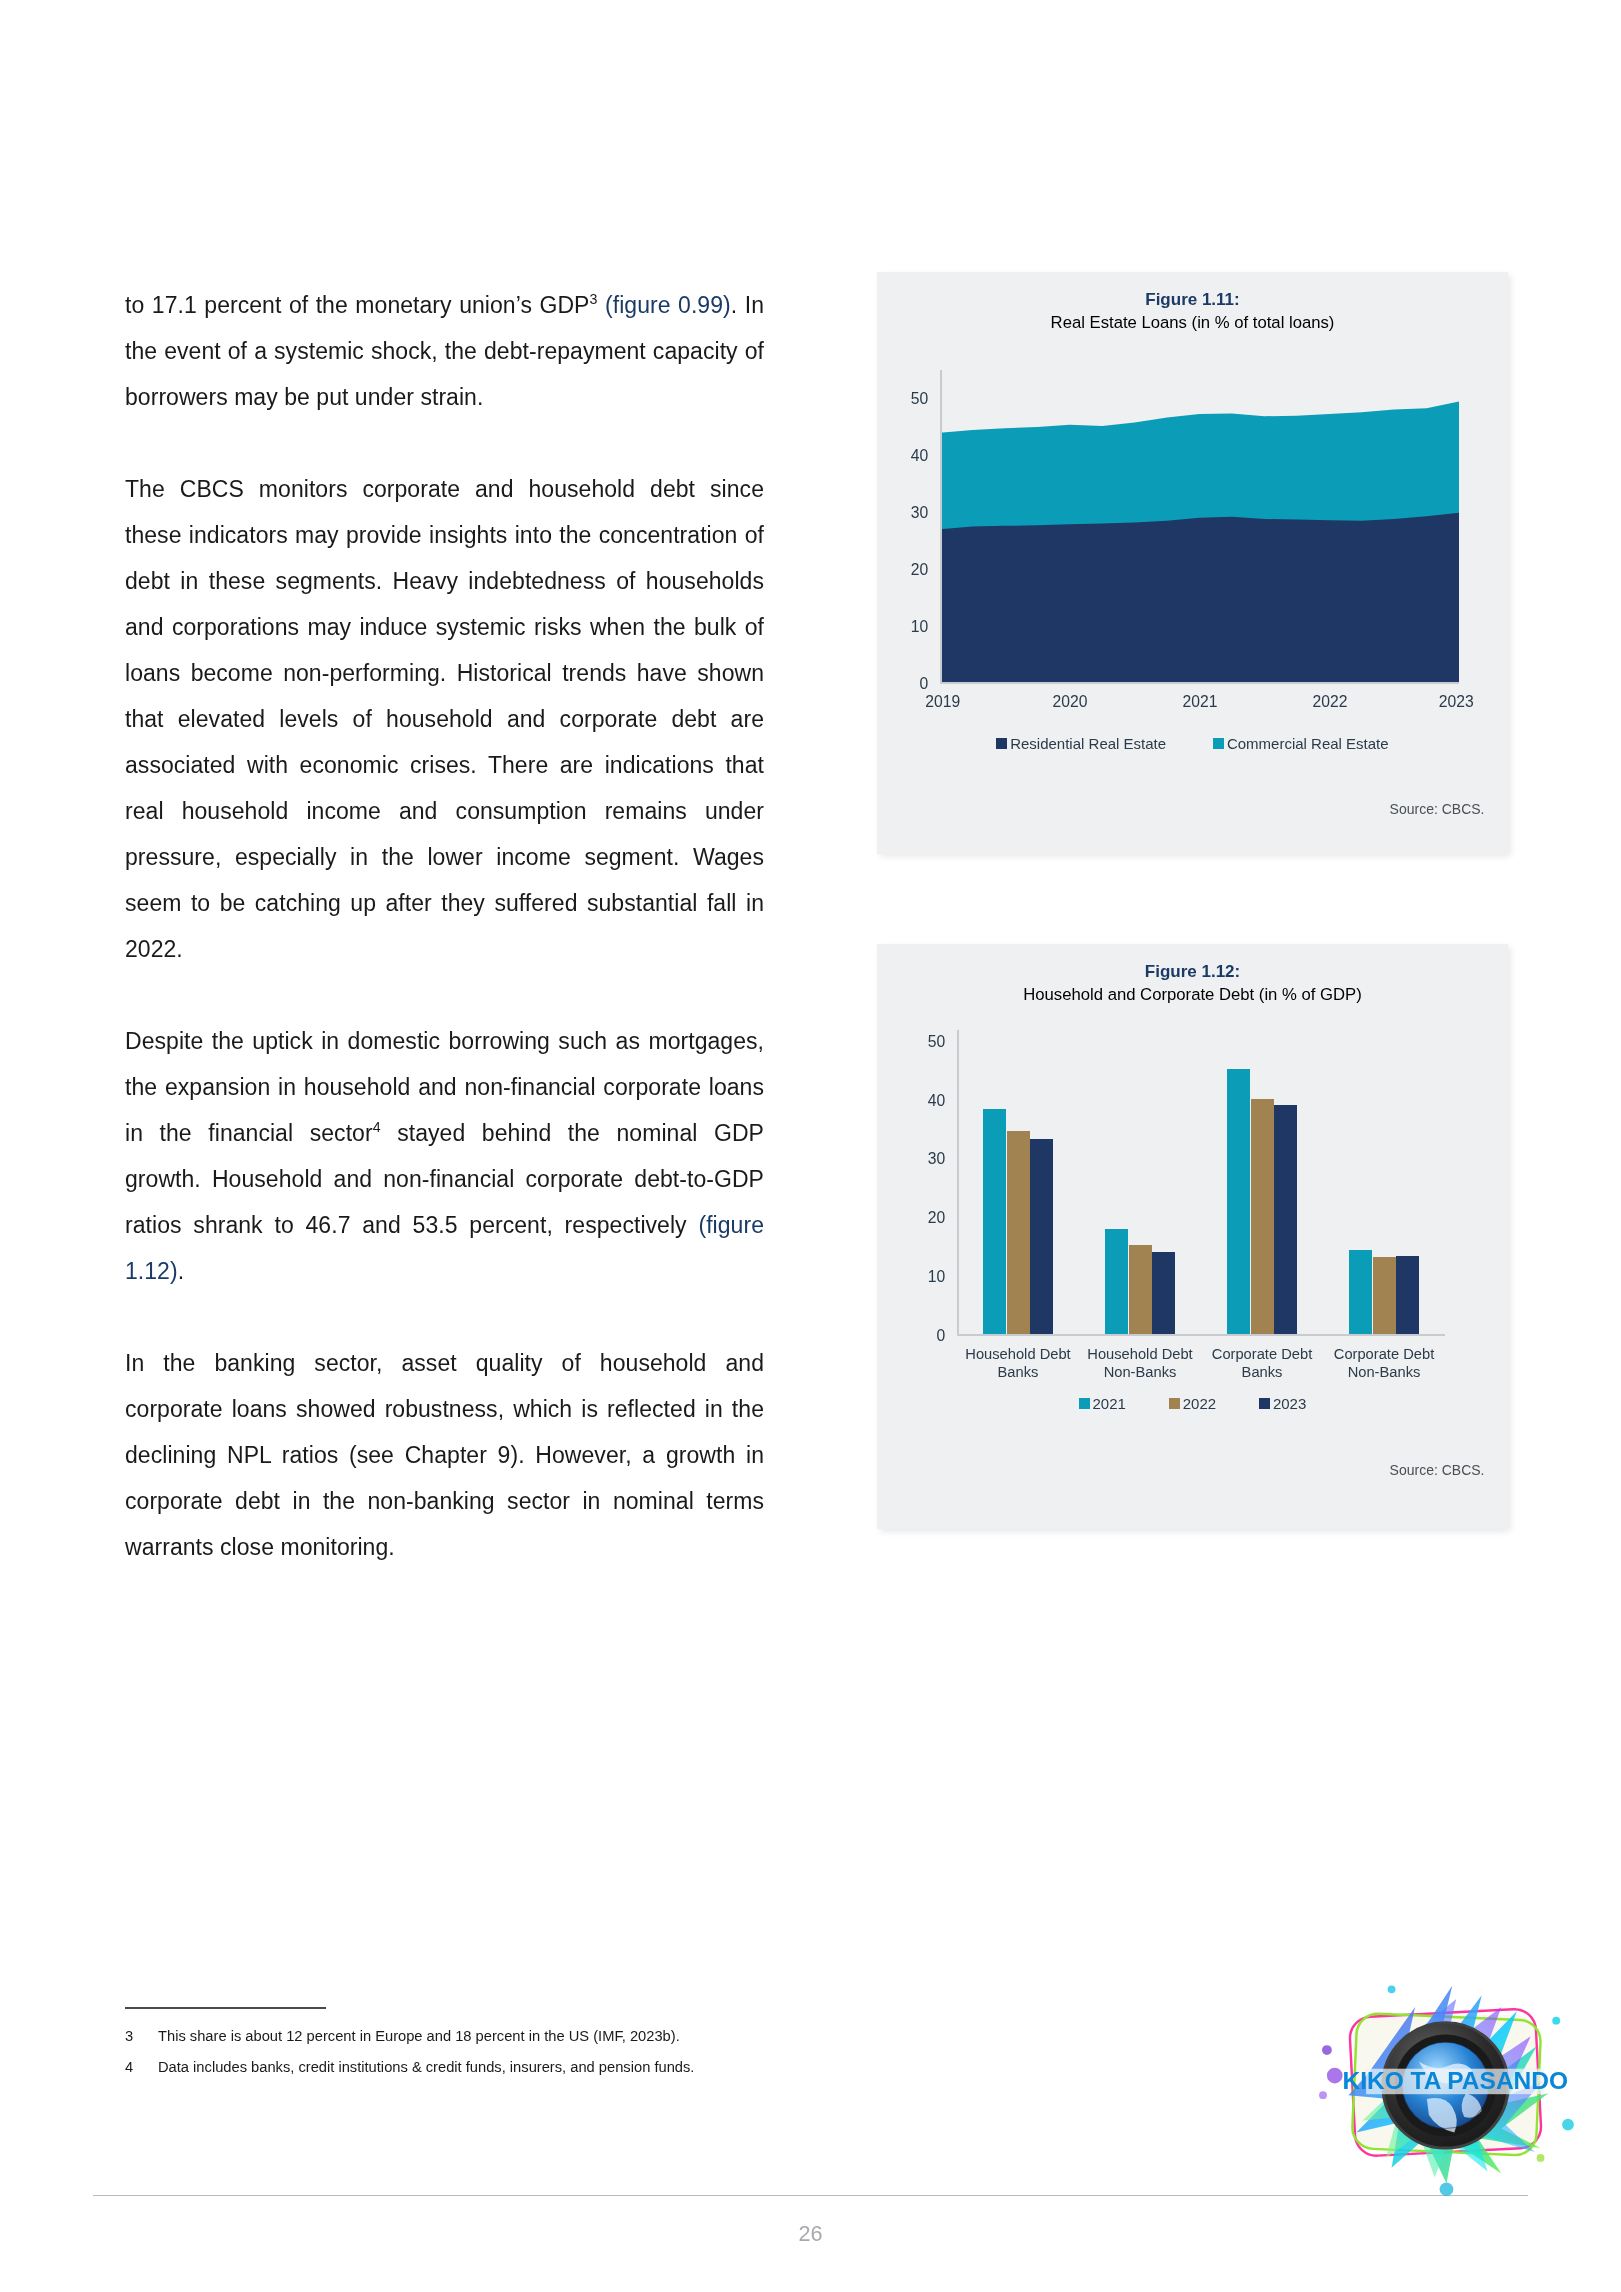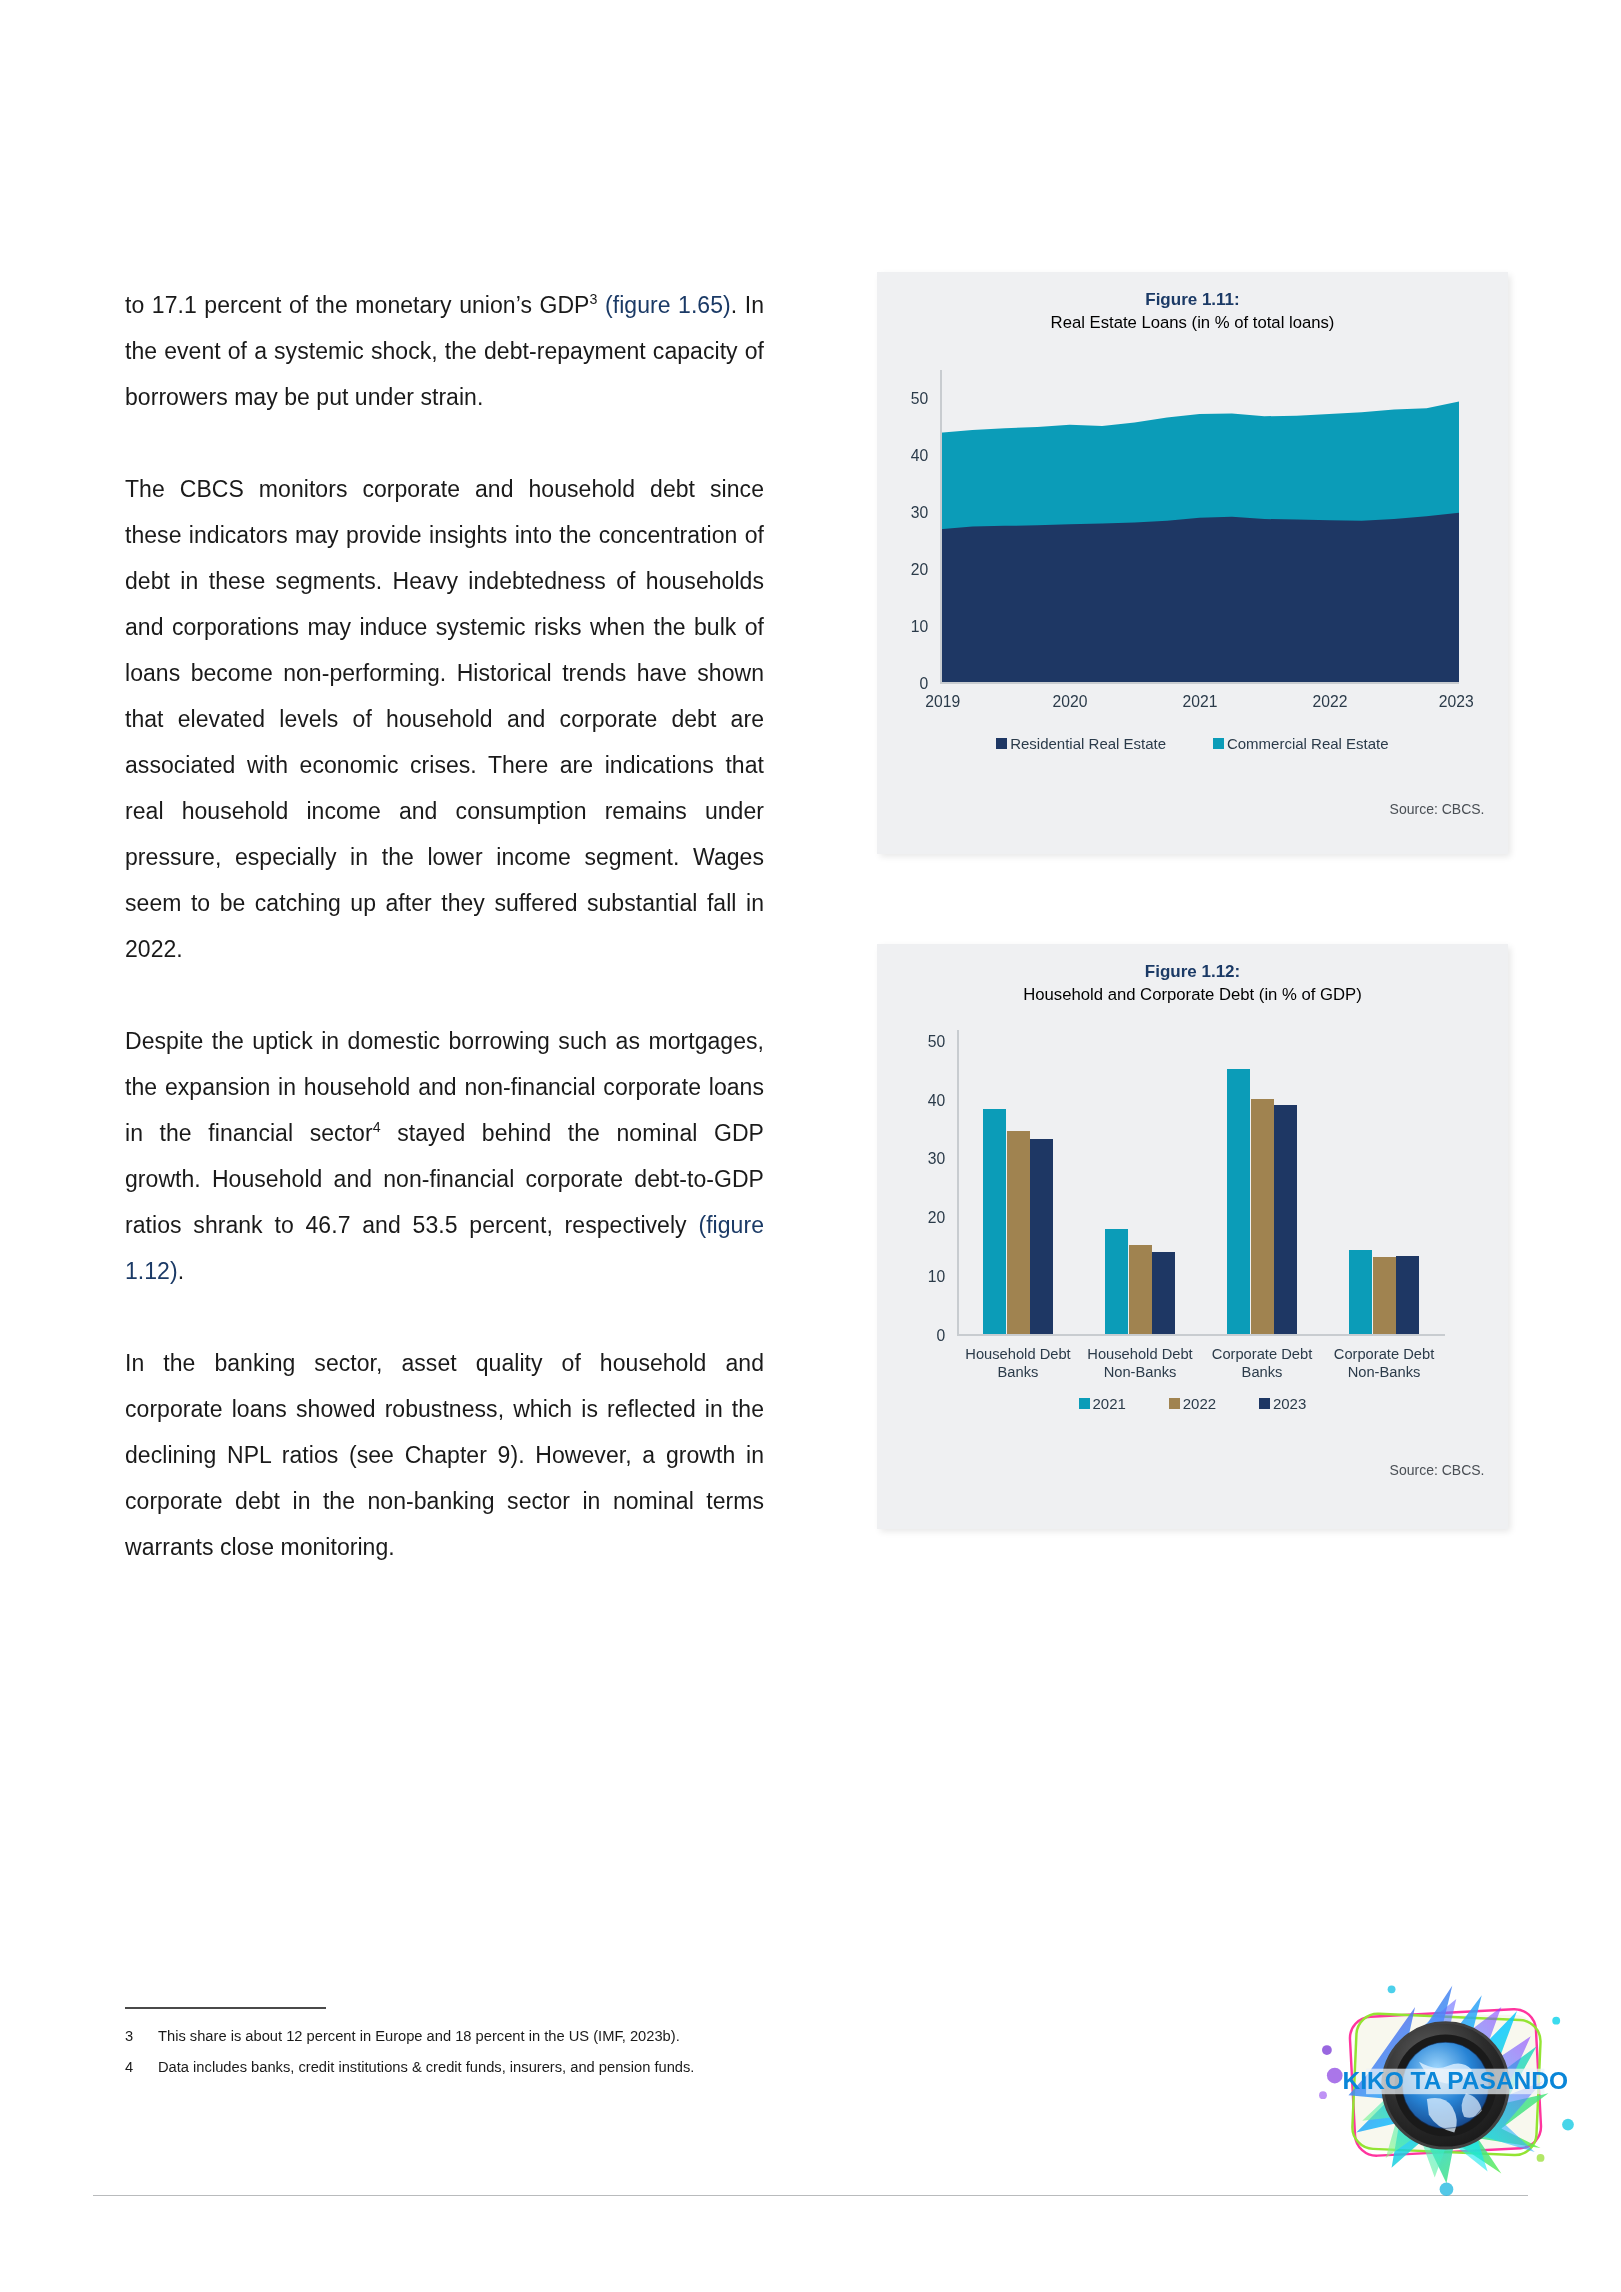--- a/index.html
+++ b/index.html
@@ -217,21 +217,21 @@
   }
 </style>
 </head>
 <body>
 
 <div class="page">
 
 
   <div class="textcol">
 
-    <p><span>to 17.1 percent of the monetary union’s GDP</span><sup>3</sup> <span class="figref">(figure 1.65)</span><span>. In the event of a systemic shock, the debt-repayment capacity of borrowers may be put under strain.</span></p>
+    <p><span>to 17.1 percent of the monetary union’s GDP</span><sup>3</sup> <span class="figref">(figure 0.99)</span><span>. In the event of a systemic shock, the debt-repayment capacity of borrowers may be put under strain.</span></p>
 
     <div class="gap"></div>
 
 
     <p>The CBCS monitors corporate and household debt since these indicators may provide insights into the concentration of debt in these segments. Heavy indebtedness of households and corporations may induce systemic risks when the bulk of loans become non-performing. Historical trends have shown that elevated levels of household and corporate debt are associated with economic crises. There are indications that real household income and consumption remains under pressure, especially in the lower income segment. Wages seem to be catching up after they suffered substantial fall in 2022.</p>
 
     <div class="gap"></div>
 
     <p><span>Despite the uptick in domestic borrowing such as mortgages, the expansion in household and non-financial corporate loans in the financial sector</span><sup>4</sup><span> stayed behind the nominal GDP growth. Household and non-financial corporate debt-to-GDP ratios shrank to 46.7 and 53.5 percent, respectively </span><span class="figref">(figure 1.12)</span><span>.</span></p>
 
@@ -248,20 +248,21 @@
       <span>This share is about 12 percent in Europe and 18 percent in the US (IMF, 2023b).</span>
     </div>
 
     <div class="fn">
       <span class="num">4</span>
       <span>Data includes banks, credit institutions &amp; credit funds, insurers, and pension funds.</span>
     </div>
   </div>
 
   <div class="footer-rule"></div>
+  <div class="pageno">26</div>
 
   <div class="panel" id="fig111">
     <div class="fig-title" style="top:17.6px;">Figure 1.11:</div>
     <div class="fig-sub" style="top:41px;">Real Estate Loans (in % of total loans)</div>
 
     <div class="plot" id="plot111" style="left:63px; top:98px; width:519px; height:314px;">
       <svg id="area-svg" width="519" height="314" viewBox="0 0 530 320" preserveAspectRatio="none" style="position:absolute;left:0;top:0;">
           <path d="M0.00 64.00 L33.13 61.09 L66.25 59.35 L99.38 58.18 L132.50 55.85 L165.63 57.02 L198.75 53.53 L231.88 48.29 L265.00 44.80 L298.13 44.22 L331.25 47.13 L364.38 46.55 L397.50 44.80 L430.63 43.05 L463.75 40.15 L496.88 38.98 L530.00 32.00 L530 320 L0 320 Z" fill="#0b9cb8"></path>
           <path d="M0.00 162.33 L33.13 159.42 L66.25 158.84 L99.38 158.25 L132.50 157.09 L165.63 156.51 L198.75 155.35 L231.88 153.60 L265.00 150.69 L298.13 149.53 L331.25 151.85 L364.38 152.44 L397.50 153.02 L430.63 153.60 L463.75 151.85 L496.88 148.95 L530.00 145.45 L530 320 L0 320 Z" fill="#1e3764"></path>
         </svg>

